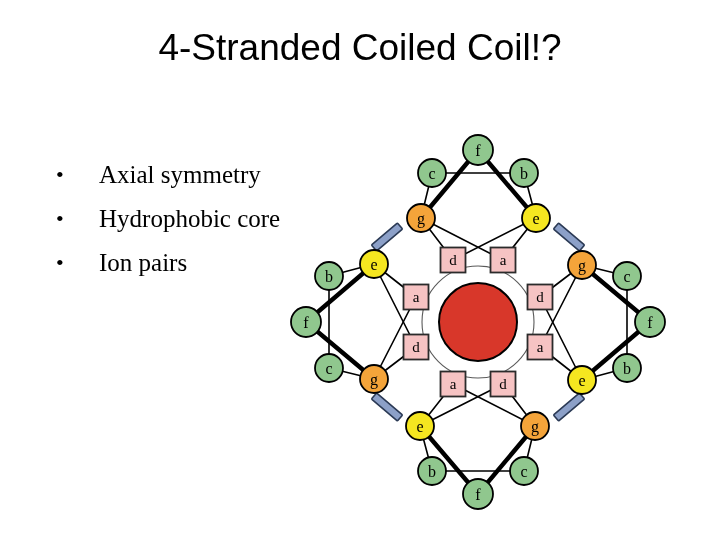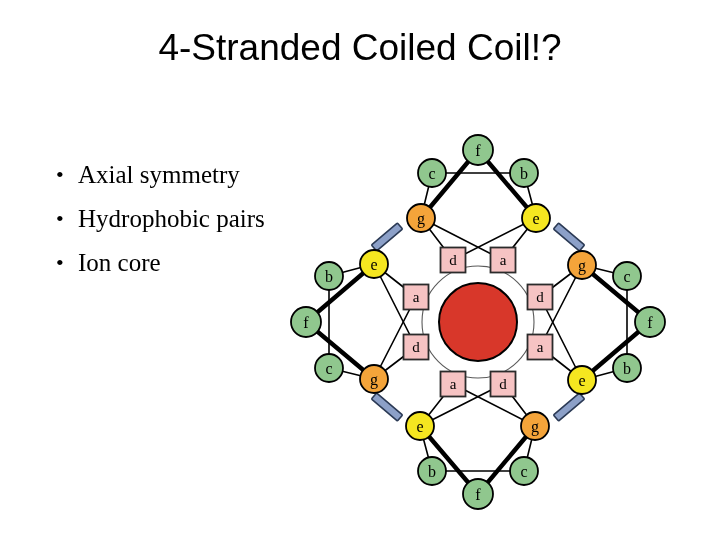--- a/index.html
+++ b/index.html
@@ -35,46 +35,46 @@
     color:#000000;
   }
   .bullet .dot{
     width:22px;
     flex:0 0 22px;
     font-size:22px;
     line-height:30px;
     text-align:left;
     padding-left:4px;
   }
-  .bullet .txt{flex:1 1 auto;}
+  .bullet .txt{flex:1 1 auto;margin-left:21px;}
   #diagram{position:absolute;left:0;top:0;width:720px;height:540px;}
   svg{display:block;}
   text{font-family:"Liberation Serif", serif;}
 </style>
 </head>
 <body>
 
 <div id="slide">
 
   <div class="title">
     <span>4-Stranded Coiled Coil!?</span>
   </div>
 
   <div class="bullets">
     <div class="bullet">
       <span class="dot">•</span>
       <span class="txt">Axial symmetry</span>
     </div>
     <div class="bullet">
       <span class="dot">•</span>
-      <span class="txt">Hydrophobic pairs</span>
+      <span class="txt">Hydrophobic core</span>
     </div>
     <div class="bullet">
       <span class="dot">•</span>
-      <span class="txt">Ion core</span>
+      <span class="txt">Ion pairs</span>
     </div>
   </div>
 
   <svg id="diagram" width="720" height="540" viewBox="0 0 720 540">
     <g id="layer-thin">
         <line x1="432" y1="173" x2="524" y2="173" stroke="#000000" stroke-width="1.6" stroke-linecap="round"></line>
         <line x1="432" y1="173" x2="421" y2="218" stroke="#000000" stroke-width="1.6" stroke-linecap="round"></line>
         <line x1="524" y1="173" x2="536" y2="218" stroke="#000000" stroke-width="1.6" stroke-linecap="round"></line>
         <line x1="421" y1="218" x2="453" y2="260" stroke="#000000" stroke-width="1.6" stroke-linecap="round"></line>
         <line x1="536" y1="218" x2="503" y2="260" stroke="#000000" stroke-width="1.6" stroke-linecap="round"></line>

